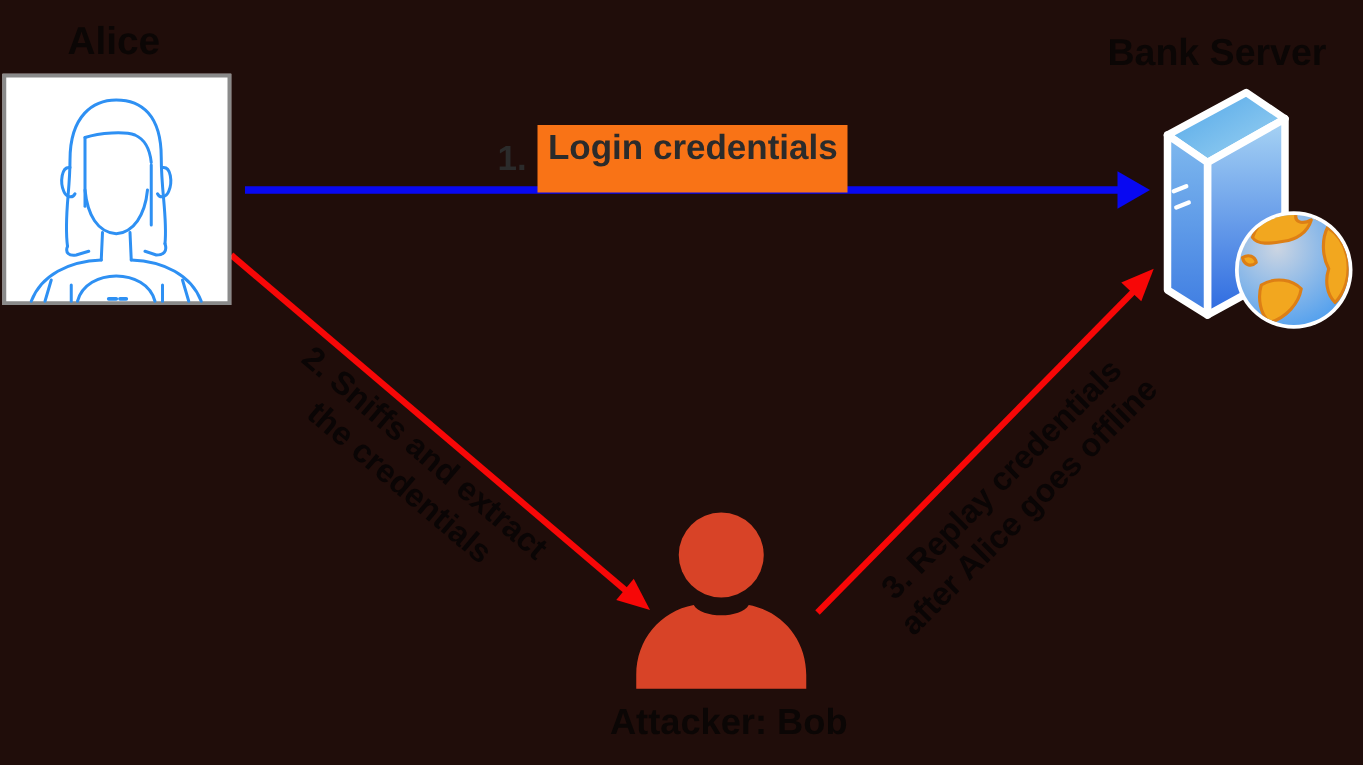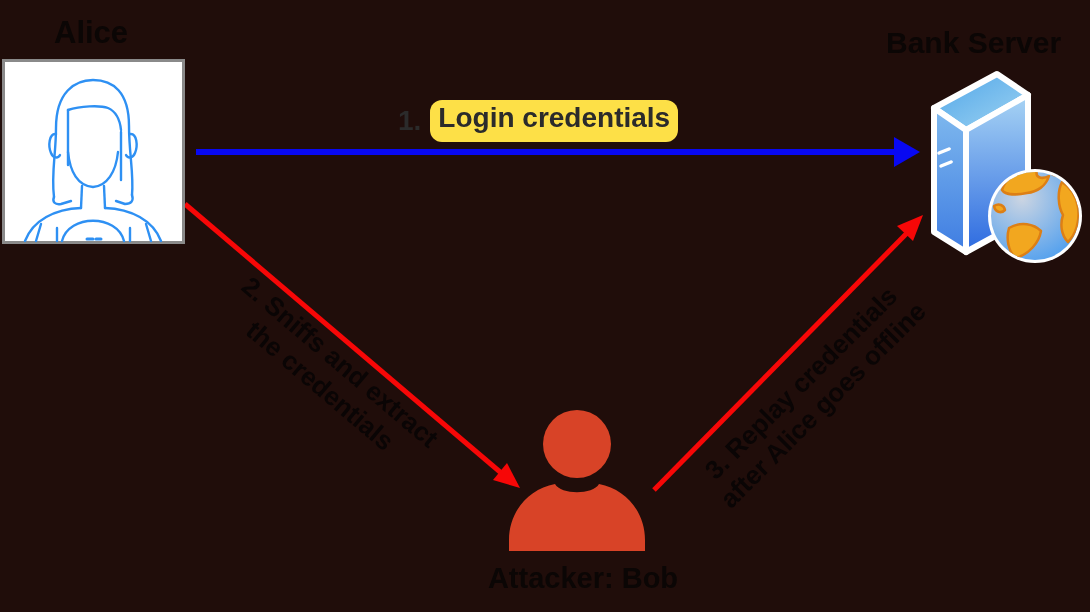--- a/index.html
+++ b/index.html
@@ -18,21 +18,21 @@
   .alice-portrait{
     position:absolute;left:2px;top:59px;width:177px;height:179px;
     background:#ffffff;border:3px solid #8a8a8a;
   }
   .alice-portrait svg{display:block;}
   .login-label{
     position:absolute;left:398px;top:100px;display:flex;align-items:center;gap:9px;
     font-size:28px;font-weight:bold;color:#2b2b2b;white-space:nowrap;
   }
   .login-label .num{color:#2b2b2b;}
-  .login-label .hl{background:#fde047;padding:2px 8px 8px 8px;border-radius:12px;}
+  .login-label .hl{background:#f97316;padding:2px 8px 20px 8px;}
   .rot-label{
     position:absolute;font-size:26px;font-weight:bold;color:#0a0505;
     text-align:center;line-height:1.18;white-space:nowrap;
   }
   .rot-sniff{left:330px;top:374px;transform:translate(-50%,-50%) rotate(40.3deg);}
   .rot-replay{left:812px;top:394px;transform:translate(-50%,-50%) rotate(-45deg);}
   svg{overflow:visible;}
 </style>
 </head>
 <body>

